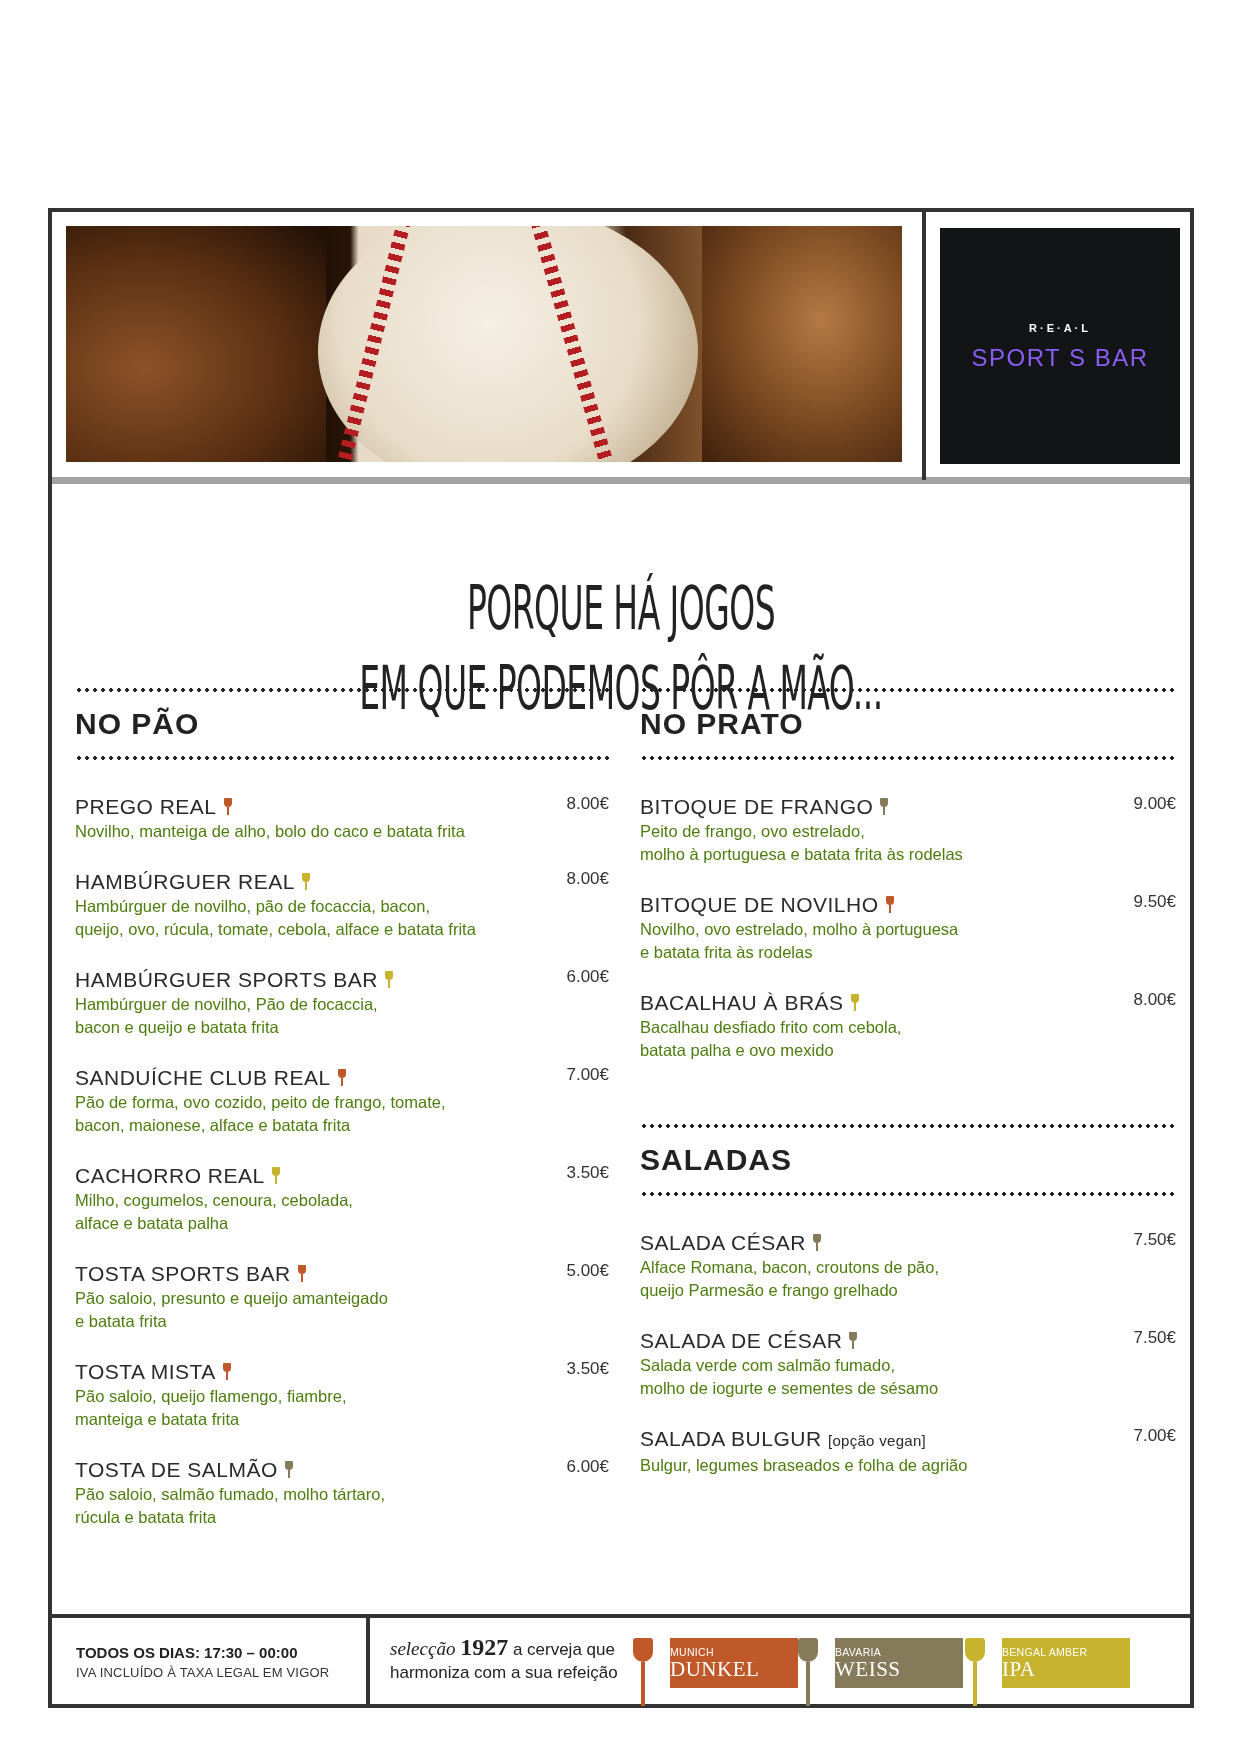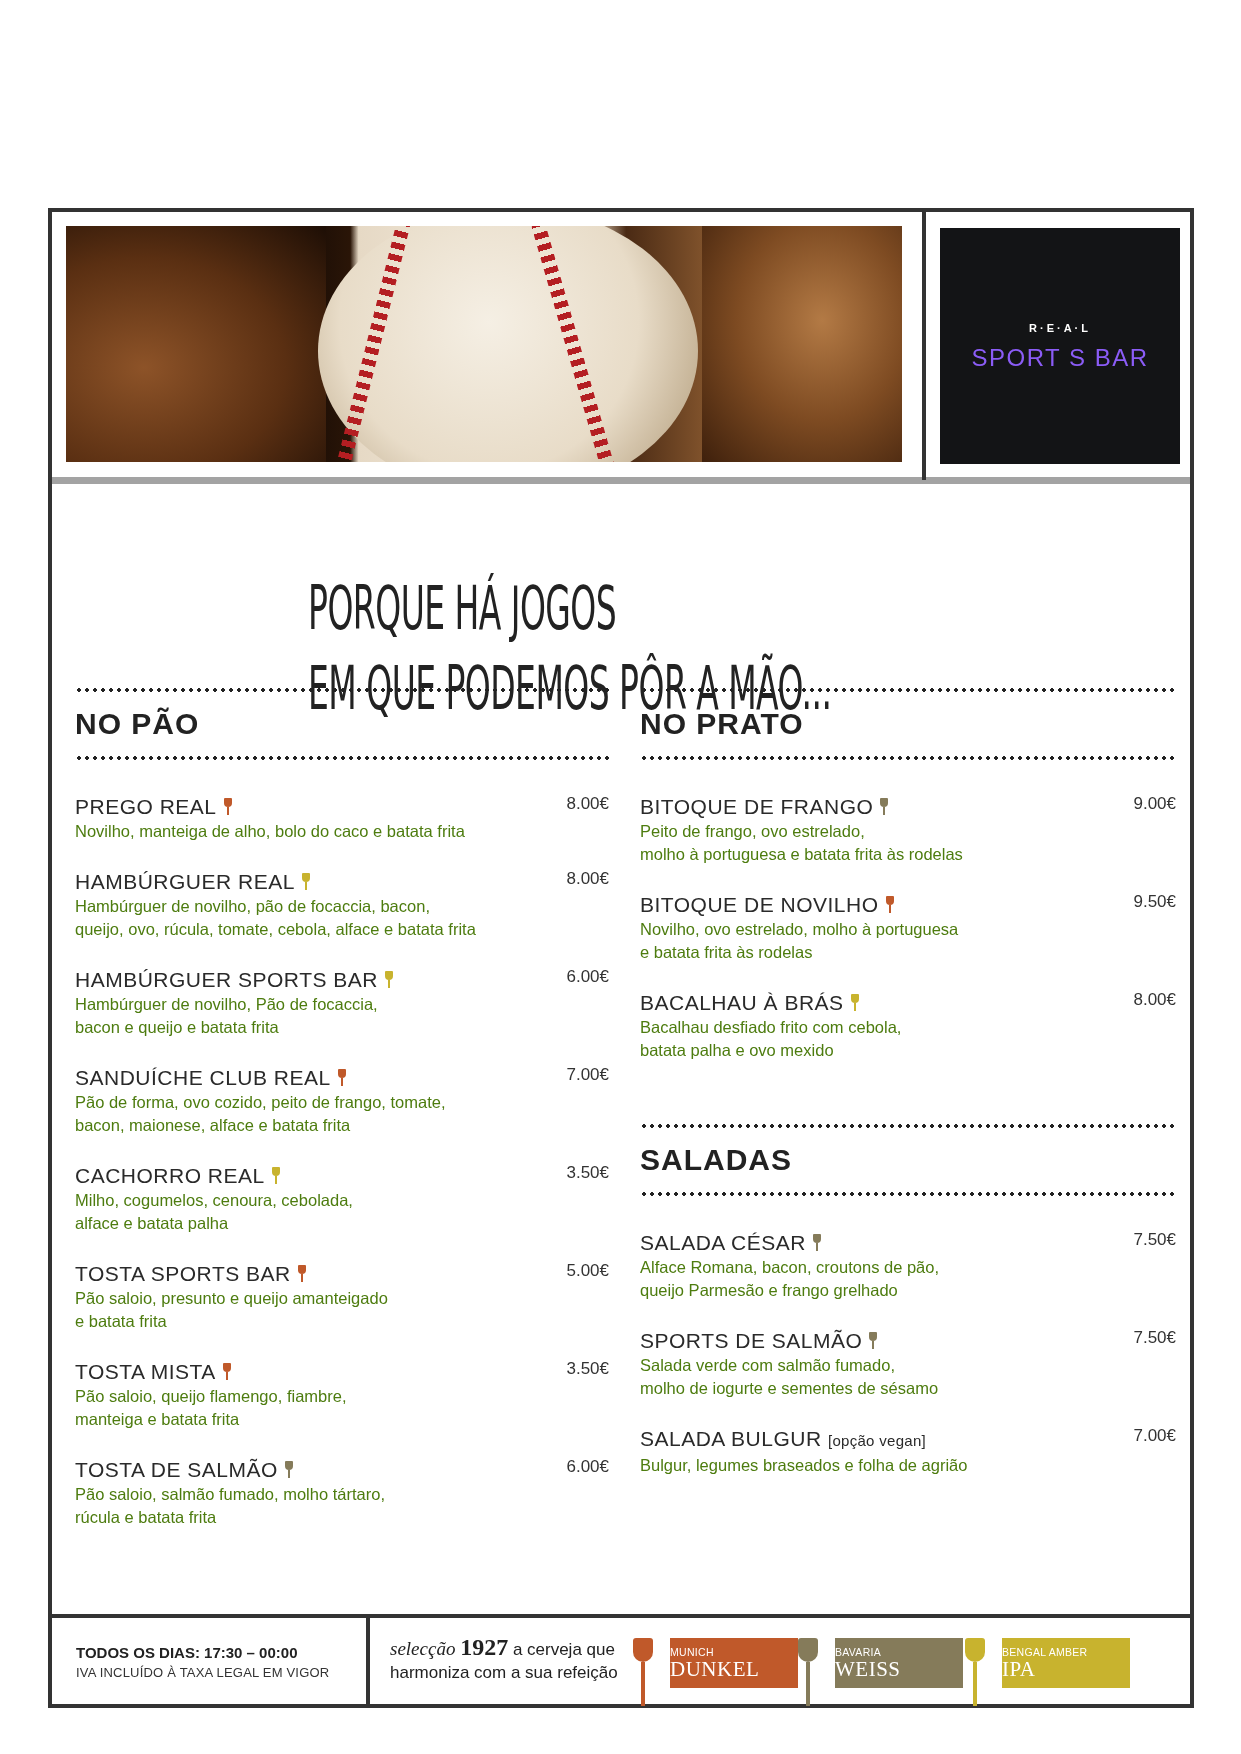--- a/index.html
+++ b/index.html
@@ -21,21 +21,21 @@
   .photo .seam.s2 { left:500px; transform:rotate(-16deg); }
   .photo .glove { position:absolute; right:0; top:0; width:200px; height:236px;
                   background:radial-gradient(ellipse at 60% 40%, #b37a45 0%, #7e4b22 50%, #3e200c 100%); }
   .photo .glove-left { position:absolute; left:0; top:0; width:260px; height:236px;
                   background:radial-gradient(ellipse at 30% 60%, #8d5328 0%, #5a2f12 55%, #1d0e05 100%); }
   .logo-box { position:absolute; left:888px; top:16px; width:240px; height:236px; background:#131416;
               display:flex; flex-direction:column; align-items:center; justify-content:center; }
   .logo-small { color:#ffffff; font-size:11px; font-weight:bold; letter-spacing:3px; margin-bottom:10px; margin-top:2px; }
   .logo-main { color:#8b5cf6; font-size:24px; font-weight:normal; letter-spacing:1.5px; }
 
-  .title { position:absolute; left:0; width:100%; top:356px; text-align:left;
+  .title { position:absolute; left:0; width:100%; top:356px; text-align:center;
            font-family:"DejaVu Sans", sans-serif; color:#222; }
   .title .line { display:block; font-size:60px; line-height:80px; transform:scaleX(0.55);
                  letter-spacing:-1px; font-weight:normal; }
 
   .col { position:absolute; top:476px; }
   .col.left { left:23px; width:534px; }
   .col.right { left:588px; width:536px; }
 
   .dots { height:4px; background-image:radial-gradient(circle, #222 1.6px, transparent 1.8px);
           background-size:8px 4px; background-repeat:repeat-x; }
@@ -185,21 +185,21 @@
     <div class="section-title">SALADAS</div>
     <div class="dots"></div>
     <div class="items" id="items-saladas">
         <div class="item">
           <div class="item-name"><span>SALADA CÉSAR</span><span class="glass weiss"></span></div>
           <div class="item-desc">Alface Romana, bacon, croutons de pão,</div>
           <div class="item-desc">queijo Parmesão e frango grelhado</div>
           <div class="item-price">7.50€</div>
         </div>
         <div class="item">
-          <div class="item-name"><span>SPORTS DE SALMÃO</span><span class="glass weiss"></span></div>
+          <div class="item-name"><span>SALADA DE CÉSAR</span><span class="glass weiss"></span></div>
           <div class="item-desc">Salada verde com salmão fumado,</div>
           <div class="item-desc">molho de iogurte e sementes de sésamo</div>
           <div class="item-price">7.50€</div>
         </div>
         <div class="item">
           <div class="item-name"><span>SALADA BULGUR</span> <span class="note">[opção vegan]</span></div>
           <div class="item-desc">Bulgur, legumes braseados e folha de agrião</div>
           <div class="item-price">7.00€</div>
         </div>
       </div>

